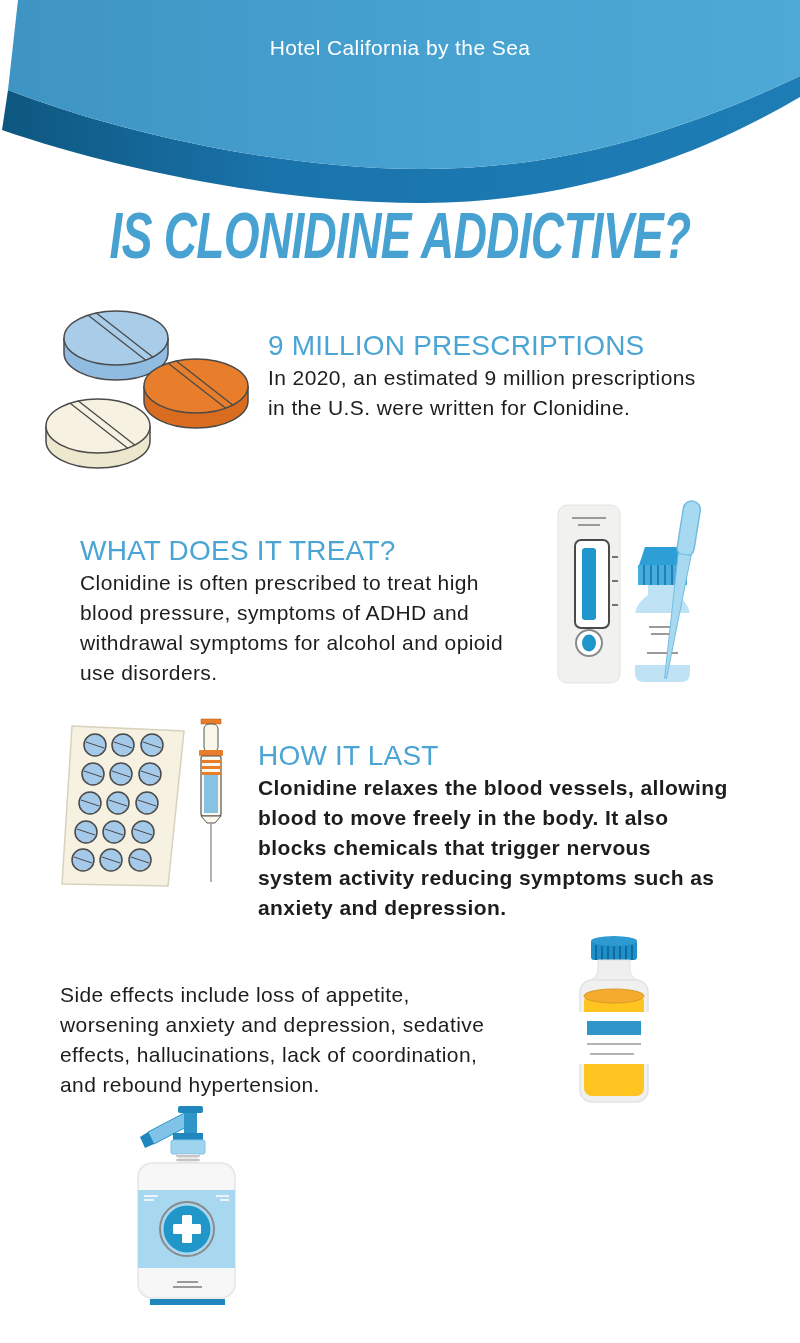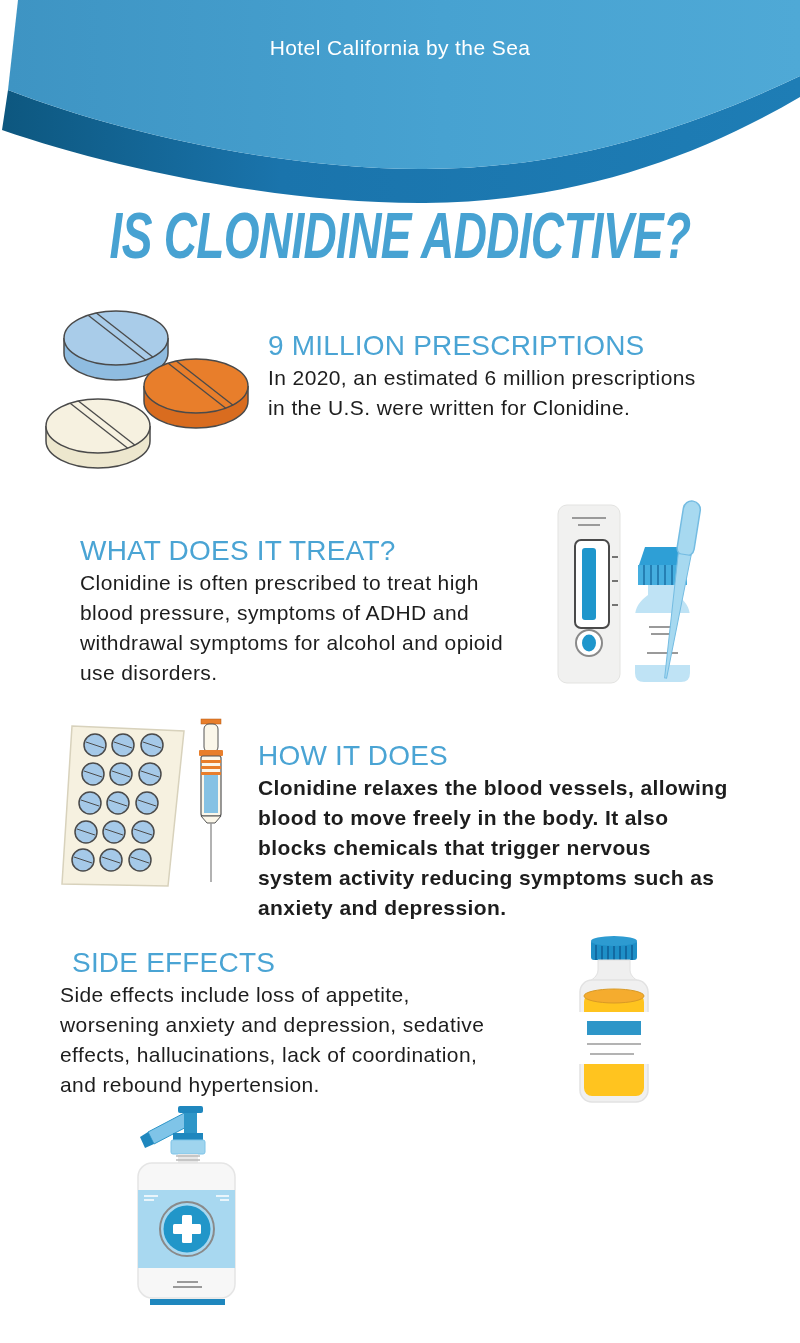--- a/index.html
+++ b/index.html
@@ -99,21 +99,21 @@
     <g>
       <path d="M11 134 v15 a52 27 0 0 0 104 0 v-15" fill="#EDE7CE" stroke="#4a4a4a" stroke-width="1.5"></path>
       <ellipse cx="63" cy="134" rx="52" ry="27" fill="#F6F1E0" stroke="#4a4a4a" stroke-width="1.5"></ellipse>
       <g clip-path="url(#cpC)" stroke="#4a4a4a" stroke-width="1.3">
         <line x1="31" y1="108" x2="95" y2="158"></line>
           <line x1="37" y1="104" x2="101" y2="154"></line>
       </g>
     </g>
   </svg>
   <h2 class="sec-heading h-presc">9 MILLION PRESCRIPTIONS</h2>
-  <p class="sec-body b-presc">In 2020, an estimated 6 million prescriptions
+  <p class="sec-body b-presc">In 2020, an estimated 9 million prescriptions
 in the U.S. were written for Clonidine.</p>
 
   <h2 class="sec-heading h-treat">WHAT DOES IT TREAT?</h2>
   <p class="sec-body b-treat">Clonidine is often prescribed to treat high
 blood pressure, symptoms of ADHD and
 withdrawal symptoms for alcohol and opioid
 use disorders.</p>
   <svg class="illus i-treat" width="215" height="200" viewBox="0 0 215 200" aria-hidden="true">
 
     <g>
@@ -199,28 +199,27 @@
       <rect x="144" y="40" width="24" height="6" rx="1" fill="#E87E2B"></rect>
       <rect x="146" y="46" width="20" height="60" rx="2" fill="#FBF7EA" stroke="#555555" stroke-width="1.2"></rect>
       <rect x="146" y="50" width="20" height="3" fill="#E87E2B"></rect>
       <rect x="146" y="56" width="20" height="3" fill="#E87E2B"></rect>
       <rect x="146" y="62" width="20" height="3" fill="#E87E2B"></rect>
       <rect x="149" y="65" width="14" height="38" fill="#85C2E4"></rect>
       <polygon points="146,106 166,106 160,113 152,113" fill="#FBF7EA" stroke="#555555"></polygon>
       <line x1="156" y1="113" x2="156" y2="172" stroke="#999999" stroke-width="1.5"></line>
     </g>
   </svg>
-  <h2 class="sec-heading h-works">HOW IT DOES</h2>
+  <h2 class="sec-heading h-works">HOW IT LAST</h2>
   <p class="sec-body b-works">Clonidine relaxes the blood vessels, allowing
 blood to move freely in the body. It also
 blocks chemicals that trigger nervous
 system activity reducing symptoms such as
 anxiety and depression.</p>
 
-  <h2 class="sec-heading h-side">SIDE EFFECTS</h2>
   <p class="sec-body b-side">Side effects include loss of appetite,
 worsening anxiety and depression, sedative
 effects, hallucinations, lack of coordination,
 and rebound hypertension.</p>
   <svg class="illus i-bottle" width="120" height="175" viewBox="0 0 120 175" aria-hidden="true">
     <g>
 
       <rect x="21" y="10" width="46" height="20" rx="3" fill="#1E8FC7"></rect>
       <ellipse cx="44" cy="11" rx="23" ry="5" fill="#2D9BD1"></ellipse>
       <g stroke="#0F5E96" stroke-width="1.5">

